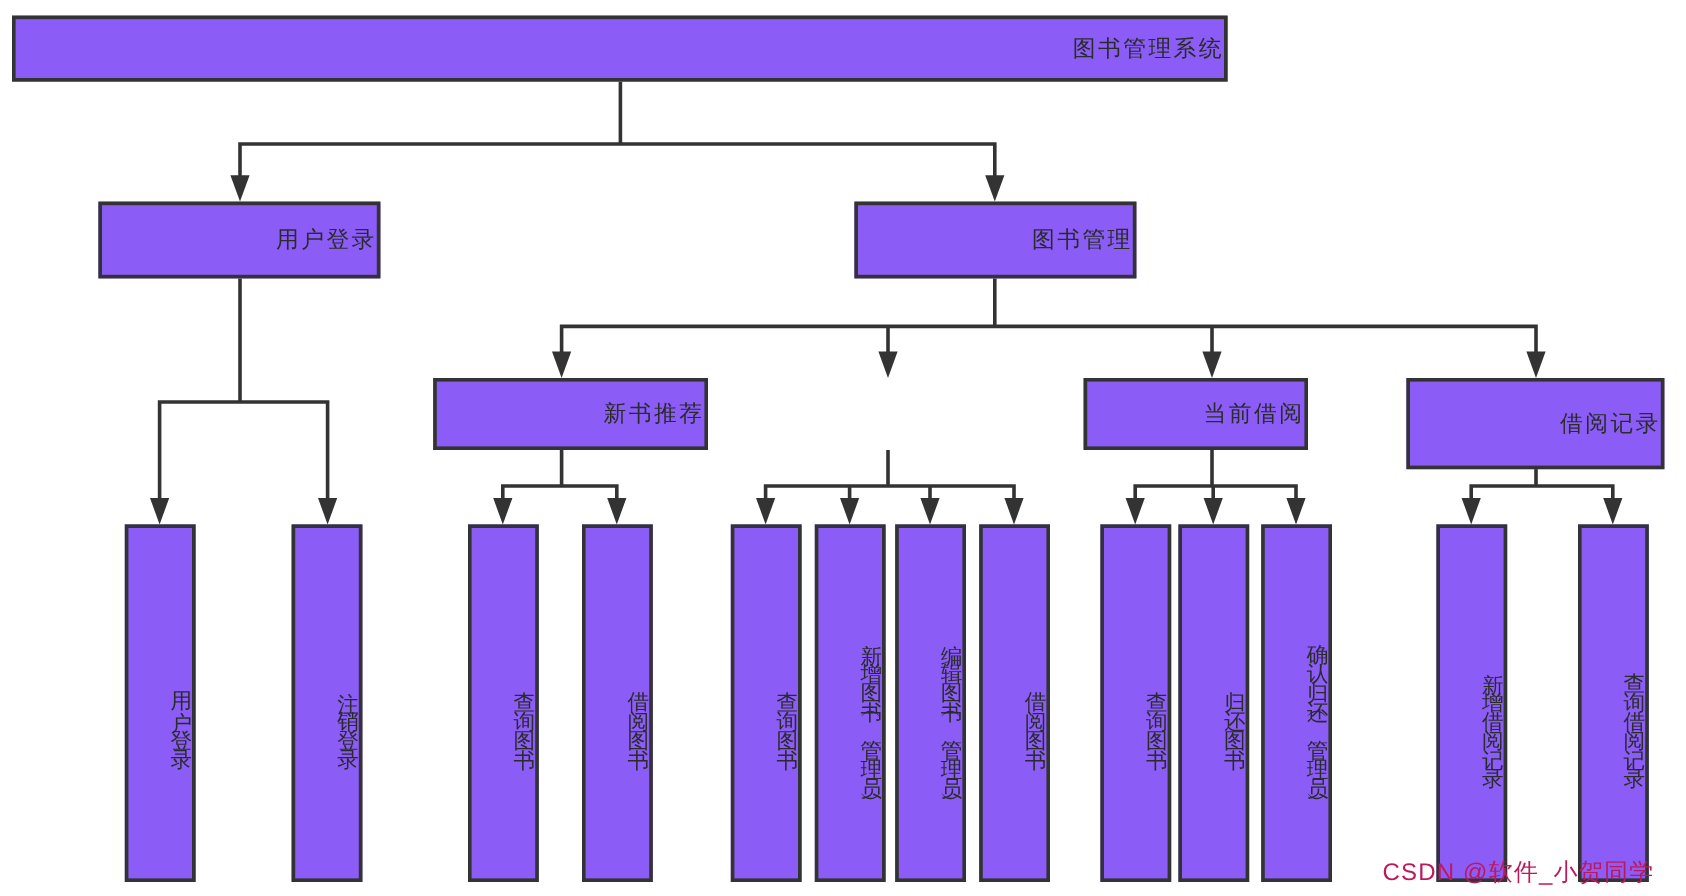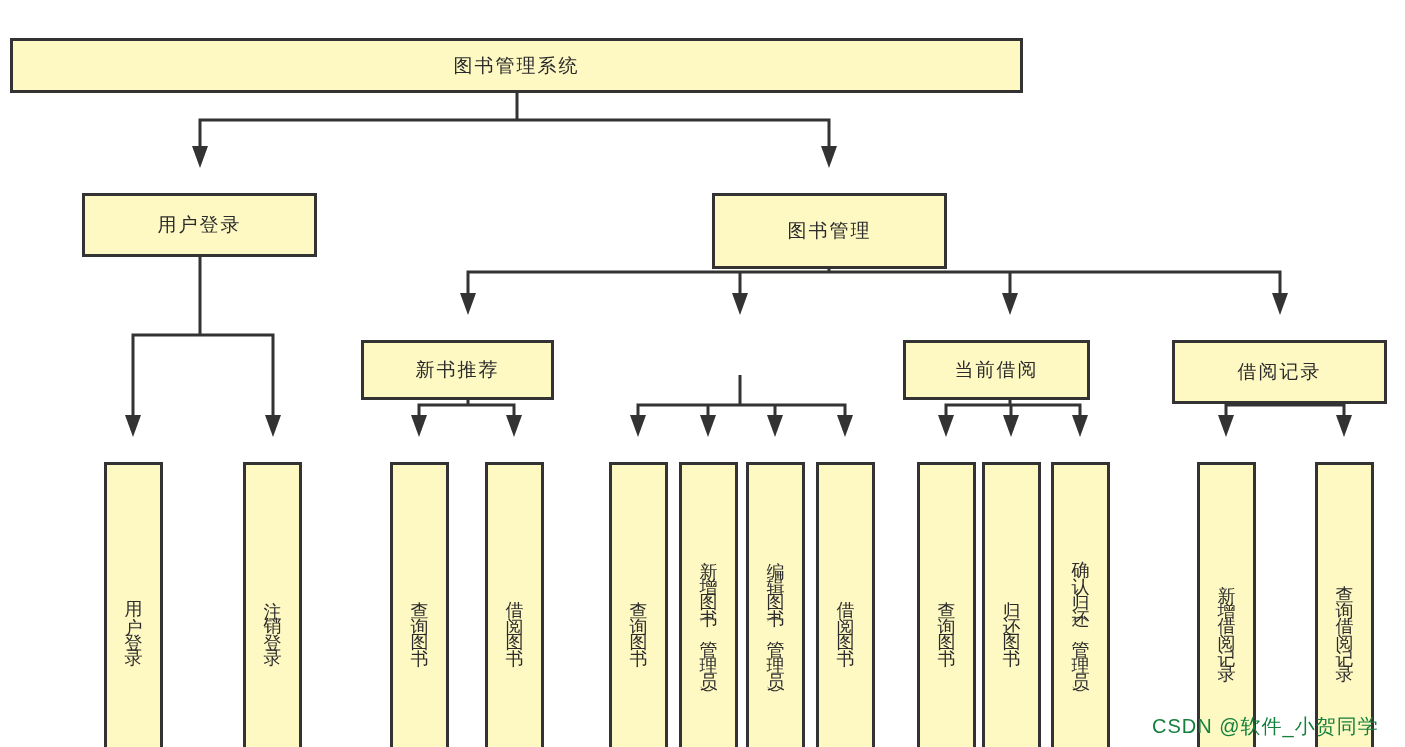--- a/index.html
+++ b/index.html
@@ -2,33 +2,33 @@
 <html><head>
 <meta charset="utf-8">
 <style>
   html, body { margin:0; padding:0; background:#ffffff; }
   .canvas {
     position:relative; width:1405px; height:747px; background:#ffffff;
     font-family:"Liberation Sans","DejaVu Sans",sans-serif; overflow:hidden;
   }
   .connectors { position:absolute; left:0; top:0; }
   .box {
-    position:absolute; box-sizing:border-box; background:#fef9c3;
+    position:absolute; box-sizing:border-box; background:#8b5cf6;
     border:3px solid #333333; color:#2b2b2b;
-    display:flex; align-items:center; justify-content:center;margin-top:25px;
+    display:flex; align-items:center; justify-content:flex-end;
   }
   .hbox { font-size:19px; letter-spacing:2px; }
   .vbox { font-size:18px; }
   .vbox .vlabel {
     writing-mode:vertical-rl; text-orientation:mixed;
     letter-spacing:16px; line-height:1; margin-bottom:-16px;
   }
   .watermark {
     position:absolute; left:1152px; top:713px; z-index:5;
-    font-size:20px; color:#15803d; letter-spacing:1px; white-space:nowrap;
+    font-size:20px; color:#be185d; letter-spacing:1px; white-space:nowrap;
   }
 </style>
 </head>
 <body>
 
 <div class="canvas">
 
   <svg class="connectors" width="1405" height="747" viewBox="0 0 1405 747">
     <g stroke="#333333" stroke-width="3" fill="none">
 
@@ -73,31 +73,31 @@
     </g>
   </svg>
 
   <div class="box hbox" style="left:10px;top:13px;width:1013px;height:55px">
     <span>图书管理系统</span>
   </div>
 
   <div class="box hbox" style="left:82px;top:168px;width:235px;height:64px">
     <span>用户登录</span>
   </div>
-  <div class="box hbox" style="left:712px;top:168px;width:235px;height:76px">
+  <div class="box hbox" style="left:712px;top:168px;width:235px;height:64px">
     <span>图书管理</span>
   </div>
 
-  <div class="box hbox" style="left:361px;top:315px;width:193px;height:60px">
+  <div class="box hbox" style="left:361px;top:315px;width:229px;height:60px">
     <span>新书推荐</span>
   </div>
   <div class="box hbox" style="left:903px;top:315px;width:187px;height:60px">
     <span>当前借阅</span>
   </div>
-  <div class="box hbox" style="left:1172px;top:315px;width:215px;height:64px">
+  <div class="box hbox" style="left:1172px;top:315px;width:215px;height:76px">
     <span>借阅记录</span>
   </div>
 
   <div class="box vbox" style="left:104px;top:437px;width:59px;height:298px">
     <span class="vlabel">用户登录</span>
   </div>
   <div class="box vbox" style="left:243px;top:437px;width:59px;height:298px">
     <span class="vlabel">注销登录</span>
   </div>
 

